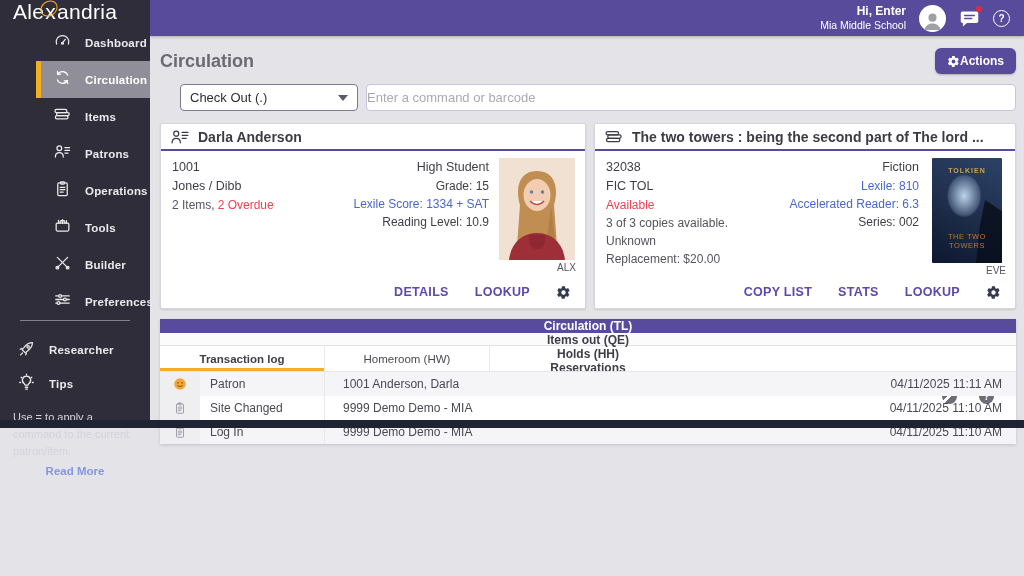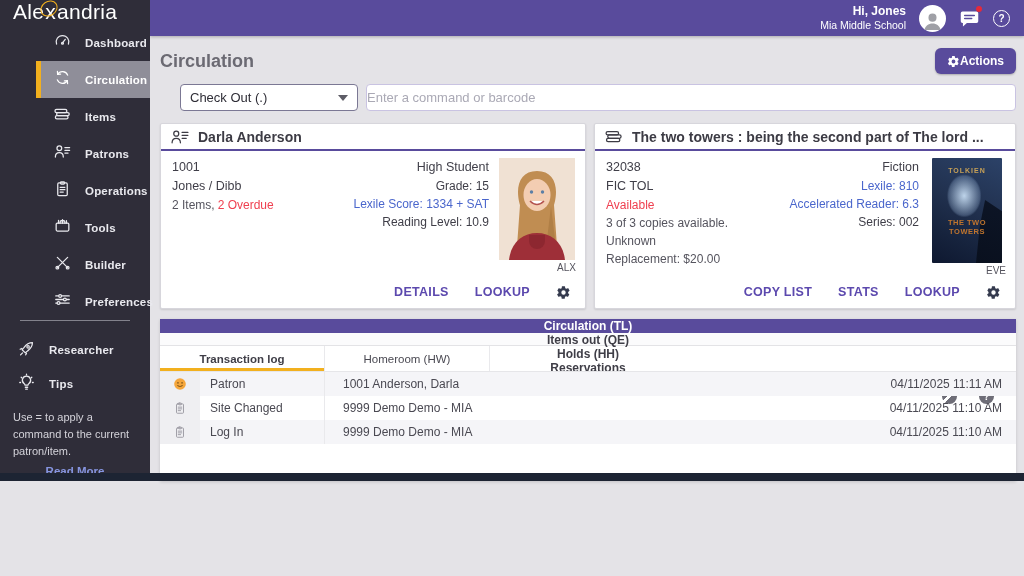--- a/index.html
+++ b/index.html
@@ -3,21 +3,21 @@
 <meta charset="utf-8">
 <style>
   :root{
     --accent:#594b9c; --sidebar-bg:#2f2d39; --active-item:#8f8e99;
     --highlight:#f2b01e; --danger:#ef4050; --info:#4a66cc;
     --page-bg:#e4e3e7; --footer:#1d2433; --link:#5c49ae;
   }
   *{box-sizing:border-box;margin:0;padding:0;}
   html,body{width:1024px;height:576px;overflow:hidden;}
   body{font-family:"Liberation Sans",sans-serif;background:var(--page-bg);}
-  .app{position:relative;width:1024px;height:481px;display:flex;}
+  .app{position:relative;width:1024px;height:428px;display:flex;}
 
   
   .sidebar{width:150px;flex-shrink:0;background:var(--sidebar-bg);display:flex;flex-direction:column;z-index:3;}
   .logo{height:38px;display:flex;align-items:center;padding-left:13px;color:#fff;font-size:21px;letter-spacing:.3px;cursor:pointer;}
   .logo .lx{position:relative;color:#fff;padding:0 1px;}
   .logo .lx::after{content:"";position:absolute;left:-4px;top:1px;width:16px;height:13px;border:1.6px solid var(--highlight);border-radius:50%;transform:rotate(-35deg);}
   .nav{display:flex;flex-direction:column;padding-left:36px;}
   .nav-item{height:37px;display:flex;align-items:center;gap:13px;padding-left:17px;color:#e9e9ee;cursor:pointer;}
   .nav-item svg{width:19px;height:19px;flex-shrink:0;}
   .nav-item .lbl{font-size:11.5px;font-weight:bold;letter-spacing:.2px;}
@@ -76,21 +76,21 @@
   .card-link{font-size:12.5px;font-weight:bold;color:var(--link);letter-spacing:.3px;cursor:pointer;}
   .gear-sm{width:15px;height:15px;fill:#343a4e;cursor:pointer;}
 
   .photo{width:76px;height:102px;display:block;}
   .cover{position:relative;width:70px;height:106px;border-radius:1px;overflow:hidden;
     background:
       radial-gradient(ellipse 24px 30px at 46% 36%, rgba(198,220,242,.95), rgba(170,200,235,.25) 65%, transparent 72%),
       linear-gradient(205deg, #2c4268 0%, #21314f 45%, #16233d 75%, #0e1830 100%);}
   .cover::after{content:"";position:absolute;right:0;top:40%;width:26px;height:60%;background:linear-gradient(200deg,#0d1526,#09101e);clip-path:polygon(35% 0,100% 18%,100% 100%,0 100%,15% 40%);}
   .cover-author{position:absolute;top:9px;width:100%;text-align:center;color:#c8a157;font-size:7px;font-weight:bold;letter-spacing:1px;text-transform:uppercase;z-index:2;}
-  .cover-title{position:absolute;bottom:27px;width:100%;text-align:center;color:#c0752e;font-size:7.5px;font-weight:bold;letter-spacing:.5px;text-transform:uppercase;z-index:2;}
+  .cover-title{position:absolute;bottom:13px;width:100%;text-align:center;color:#c0752e;font-size:7.5px;font-weight:normal;letter-spacing:.5px;text-transform:uppercase;z-index:2;}
 
   
   .panel{margin-top:10px;background:#fff;box-shadow:0 1px 3px rgba(0,0,0,.15);height:238px;display:flex;flex-direction:column;}
   .tabbar{height:27px;display:flex;align-items:stretch;background:#fbfbfc;border-bottom:1px solid #e3e3e6;flex-direction:column;}
   .tab{display:flex;align-items:center;justify-content:center;padding:0 24px;font-size:12px;font-weight:bold;color:#3f3e47;cursor:pointer;}
   .tab.active{background:var(--accent);color:#fff;padding:0 20px;}
   .tab-tools{flex:1;display:flex;align-items:center;justify-content:flex-end;gap:22px;padding-right:22px;}
   .clear-icon{width:15px;height:15px;border-radius:50%;background:linear-gradient(135deg,#6e6d77 40%,#fff 40%,#fff 56%,#6e6d77 56%);cursor:pointer;}
   .help-filled{width:15px;height:15px;border-radius:50%;background:#6e6d77;color:#fff;font-size:10px;font-weight:bold;display:flex;align-items:center;justify-content:center;cursor:pointer;}
 
@@ -212,21 +212,21 @@
     </div>
 
     <div class="side-help">Use = to apply a command to the current patron/item.</div>
     <span class="read-more">Read More</span>
   </aside>
 
   <div class="main">
 
     <header class="topbar">
       <div class="who">
-        <div class="hi">Hi, Jones</div>
+        <div class="hi">Hi, Enter</div>
         <div class="school">Mia Middle School</div>
       </div>
       <div class="avatar">
         <svg viewBox="0 0 24 24">
             <circle cx="12" cy="9" r="4.2" fill="#9fa0a6"></circle>
             <path d="M3.5 22c.9-4.5 4.2-7 8.5-7s7.6 2.5 8.5 7z" fill="#9fa0a6"></path>
           </svg>
       </div>
       <div class="chat-wrap">
         <svg viewBox="0 0 24 24">

